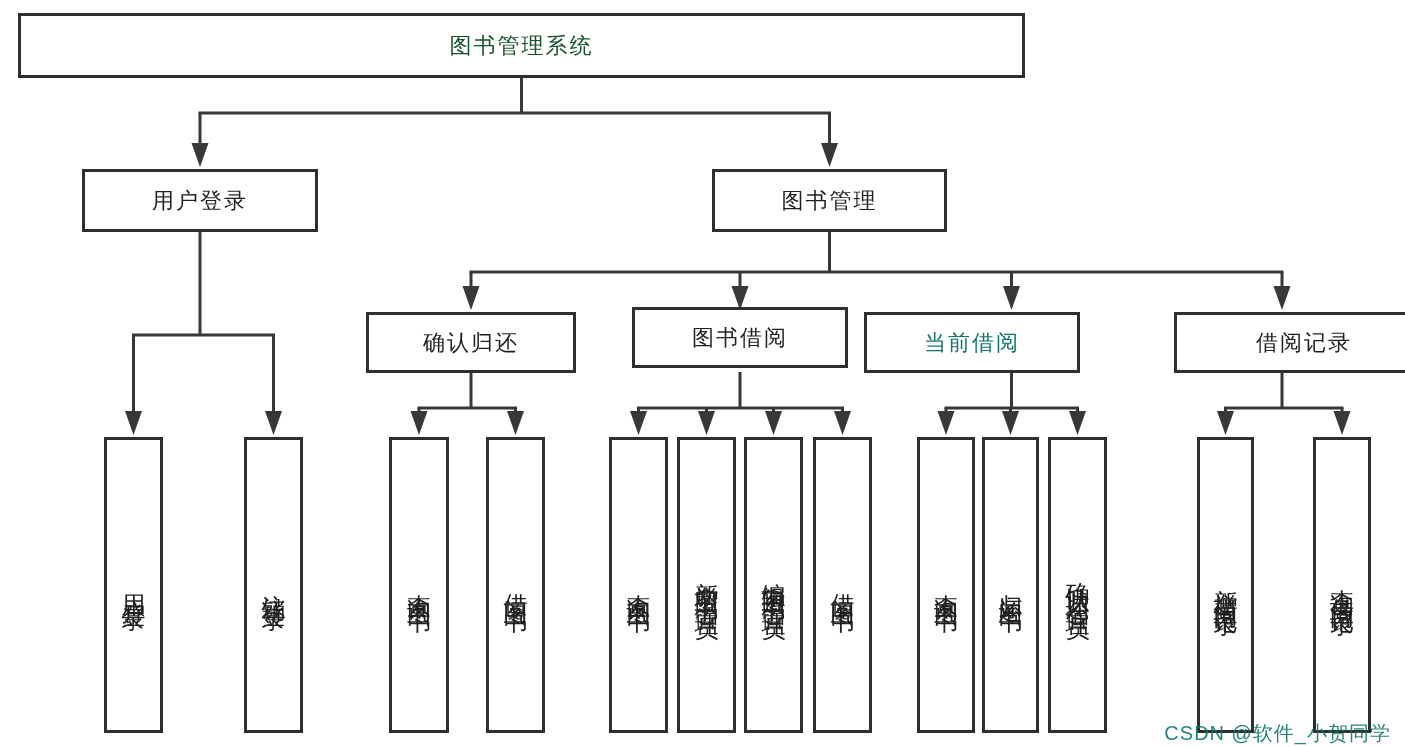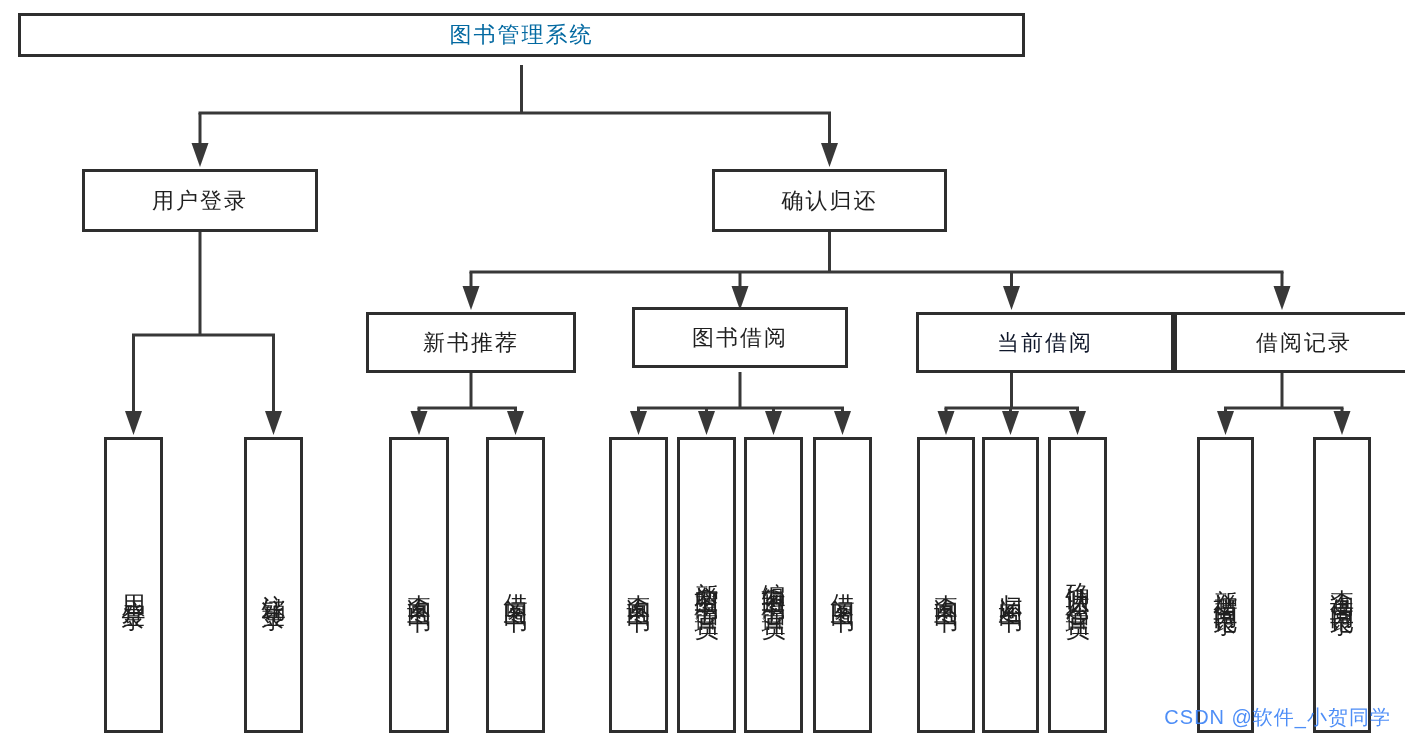--- a/index.html
+++ b/index.html
@@ -38,25 +38,25 @@
   .node.v {
     writing-mode: vertical-rl;
     text-orientation: mixed;
     font-size: 24px;
     letter-spacing: 5px;
     padding: 8px 0;
   }
   .watermark {
     position: absolute;
     right: 14px;
-    bottom: 16px;
+    bottom: 0;
     z-index: 5;
     font-size: 20px;
     letter-spacing: 1px;
-    color: #3b82f6;
+    color: #0f766e;
     opacity: 0.9;
     white-space: nowrap;
   }
 </style>
 </head>
 <body>
 
 <div class="canvas">
   <svg class="wires" viewBox="0 0 1405 747" xmlns="http://www.w3.org/2000/svg">
       <line x1="521.5" y1="65" x2="521.5" y2="113" stroke="#383838" stroke-width="3"></line>
@@ -106,26 +106,26 @@
       <line x1="1077.5" y1="408" x2="1077.5" y2="415" stroke="#383838" stroke-width="3"></line>
       <polygon points="1069,411 1086,411 1077.5,435" fill="#383838"></polygon>
       <line x1="1282" y1="372" x2="1282" y2="408" stroke="#383838" stroke-width="3"></line>
       <line x1="1224" y1="408" x2="1343.5" y2="408" stroke="#383838" stroke-width="3"></line>
       <line x1="1225.5" y1="408" x2="1225.5" y2="415" stroke="#383838" stroke-width="3"></line>
       <polygon points="1217,411 1234,411 1225.5,435" fill="#383838"></polygon>
       <line x1="1342" y1="408" x2="1342" y2="415" stroke="#383838" stroke-width="3"></line>
       <polygon points="1333.5,411 1350.5,411 1342,435" fill="#383838"></polygon>
     </svg>
   <div id="nodes-layer">
-      <div class="node h" style="left: 18px; top: 13px; width: 1007px; height: 44px; border-color: rgb(46, 46, 46); color: #0369a1; text-align: center;">图书管理系统</div>
+      <div class="node h" style="left: 18px; top: 13px; width: 1007px; height: 65px; border-color: rgb(46, 46, 46); color: #14532d; text-align: center;">图书管理系统</div>
       <div class="node h" style="left: 82px; top: 169px; width: 236px; height: 63px; border-color: rgb(46, 46, 46); color: rgb(31, 31, 31);">用户登录</div>
-      <div class="node h" style="left: 712px; top: 169px; width: 235px; height: 63px; border-color: rgb(46, 46, 46); color: rgb(31, 31, 31);">确认归还</div>
-      <div class="node h" style="left: 366px; top: 312px; width: 210px; height: 61px; border-color: rgb(46, 46, 46); color: rgb(31, 31, 31);">新书推荐</div>
+      <div class="node h" style="left: 712px; top: 169px; width: 235px; height: 63px; border-color: rgb(46, 46, 46); color: rgb(31, 31, 31);">图书管理</div>
+      <div class="node h" style="left: 366px; top: 312px; width: 210px; height: 61px; border-color: rgb(46, 46, 46); color: rgb(31, 31, 31);">确认归还</div>
       <div class="node h" style="left: 632px; top: 307px; width: 216px; height: 61px; border-color: rgb(46, 46, 46); color: rgb(31, 31, 31);">图书借阅</div>
-      <div class="node h" style="left: 916px; top: 312px; width: 258px; height: 61px; border-color: rgb(46, 46, 46); color: #0f172a;">当前借阅</div>
+      <div class="node h" style="left: 864px; top: 312px; width: 216px; height: 61px; border-color: rgb(46, 46, 46); color: #0f766e;">当前借阅</div>
       <div class="node h" style="left: 1174px; top: 312px; width: 260px; height: 61px; border-color: rgb(46, 46, 46); color: rgb(31, 31, 31);">借阅记录</div>
       <div class="node v" style="left: 104px; top: 437px; width: 59px; height: 296px; border-color: rgb(46, 46, 46); color: rgb(31, 31, 31);">用户登录</div>
       <div class="node v" style="left: 244px; top: 437px; width: 59px; height: 296px; border-color: rgb(46, 46, 46); color: rgb(31, 31, 31);">注销登录</div>
       <div class="node v" style="left: 389px; top: 437px; width: 60px; height: 296px; border-color: rgb(46, 46, 46); color: rgb(31, 31, 31);">查询图书</div>
       <div class="node v" style="left: 486px; top: 437px; width: 59px; height: 296px; border-color: rgb(46, 46, 46); color: rgb(31, 31, 31);">借阅图书</div>
       <div class="node v" style="left: 609px; top: 437px; width: 59px; height: 296px; border-color: rgb(46, 46, 46); color: rgb(31, 31, 31);">查询图书</div>
       <div class="node v" style="left: 677px; top: 437px; width: 59px; height: 296px; border-color: rgb(46, 46, 46); color: rgb(31, 31, 31);">新增图书（管理员）</div>
       <div class="node v" style="left: 744px; top: 437px; width: 59px; height: 296px; border-color: rgb(46, 46, 46); color: rgb(31, 31, 31);">编辑图书（管理员）</div>
       <div class="node v" style="left: 813px; top: 437px; width: 59px; height: 296px; border-color: rgb(46, 46, 46); color: rgb(31, 31, 31);">借阅图书</div>
       <div class="node v" style="left: 917px; top: 437px; width: 58px; height: 296px; border-color: rgb(46, 46, 46); color: rgb(31, 31, 31);">查询图书</div>

